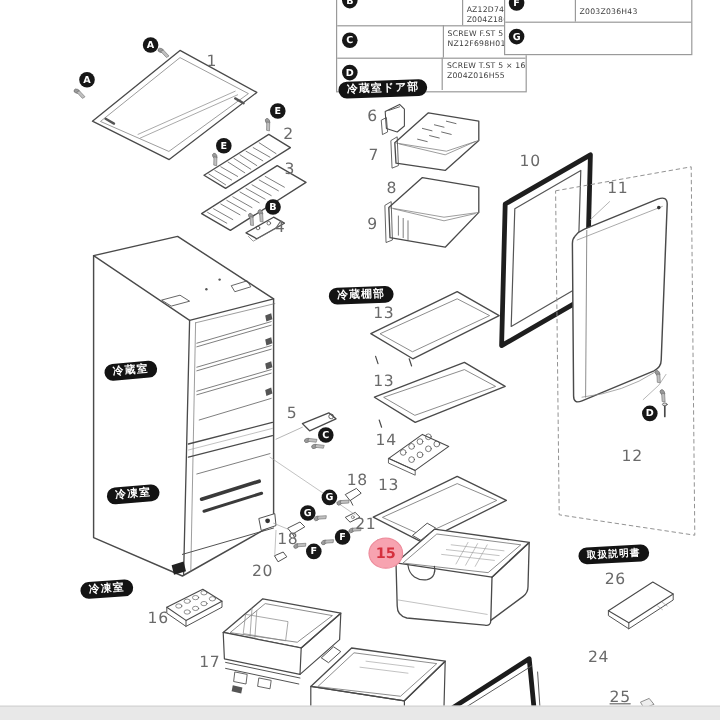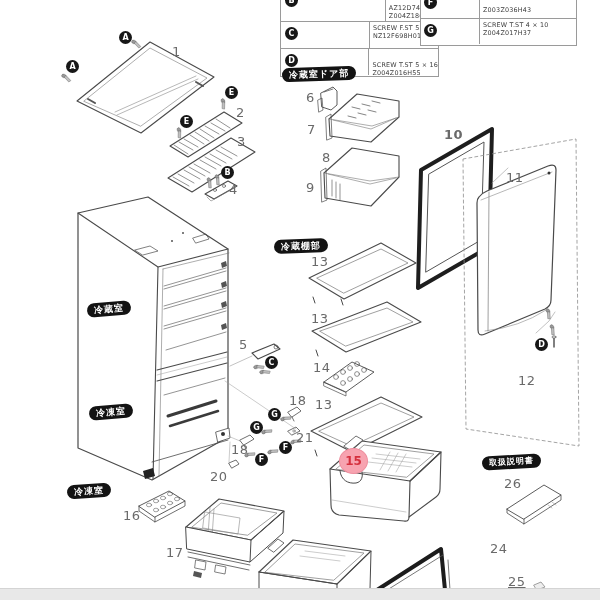--- a/index.html
+++ b/index.html
@@ -13,21 +13,21 @@
   .lcirc{position:absolute;width:13px;height:13px;border-radius:50%;background:#171717;
          color:#fff;font-size:8px;font-weight:bold;line-height:13px;text-align:center;}
   .ptable{position:absolute;border:1px solid #9a9a9a;background:#fff;}
   .prow{position:absolute;left:0;right:0;}
   .prow.b{border-bottom:1px solid #9a9a9a;}
   .celltext{position:absolute;top:0;bottom:0;right:0;border-left:1px solid #9a9a9a;
             padding-left:3px;font-size:6.4px;line-height:8px;color:#3c3c3c;letter-spacing:0.2px;}
   .rowcirc{position:absolute;}
   .hl{position:absolute;width:27px;height:24px;border-radius:50%;
       display:flex;align-items:center;justify-content:center;
-      font-size:12px;font-weight:bold;margin-left:32px;}
+      font-size:12px;font-weight:bold;}
   .footerbar{position:absolute;left:0;top:588px;width:600px;height:12px;
              background:#e8e8e8;border-top:1px solid #d4d4d4;}
 </style>
 </head>
 <body>
 
 <div id="stage">
 
   <svg width="600" height="600" viewBox="0 0 600 600">
     <defs>
@@ -281,40 +281,36 @@
     </div>
     <div class="prow b" style="top:29px;height:27px;">
       <div class="lcirc rowcirc" style="left:4px;top:6px;"><span>C</span></div>
       <div class="celltext" style="padding-top:3px;">
         <div>SCREW F.ST 5 × 17</div>
         <div>NZ12F698H01</div>
       </div>
     </div>
     <div class="prow" style="top:56px;height:27px;">
       <div class="lcirc rowcirc" style="left:4px;top:6px;"><span>D</span></div>
-      <div class="celltext" style="padding-top:13px;">
+      <div class="celltext" style="padding-top:3px;">
         <div>SCREW T.ST 5 × 16</div>
         <div>Z004Z016H55</div>
       </div>
     </div>
   </div>
 
   <div class="ptable" style="left:420px;top:-10px;width:155px;height:54px;">
     <div class="prow b" style="top:0;height:27px;">
       <div class="lcirc rowcirc" style="left:3px;top:4.5px;"><span>F</span></div>
       <div class="celltext" style="left:58px;padding-top:15px;">
         <div>Z003Z036H43</div>
       </div>
     </div>
     <div class="prow" style="top:27px;height:26px;">
       <div class="lcirc rowcirc" style="left:3px;top:6px;"><span>G</span></div>
-      <div class="celltext" style="left:58px;padding-top:3px;">
-        <div>SCREW T.ST 4 × 10</div>
-        <div>Z004Z017H37</div>
-      </div>
     </div>
   </div>
 
   <div class="pill" style="left:282px;top:67px;transform:rotate(-2deg);">冷蔵室ドア部</div>
   <div class="pill" style="left:274px;top:239px;transform:rotate(-2deg);">冷蔵棚部</div>
   <div class="pill" style="left:87px;top:302px;transform:rotate(-5deg);">冷蔵室</div>
   <div class="pill" style="left:89px;top:405px;transform:rotate(-5deg);">冷凍室</div>
   <div class="pill" style="left:67px;top:484px;transform:rotate(-4deg);">冷凍室</div>
   <div class="pill" style="left:482px;top:455px;font-size:8px;transform:rotate(-3deg);">取扱説明書</div>
 
@@ -332,22 +328,22 @@
 
   <div class="num" style="left:172px;top:44px;">1</div>
   <div class="num" style="left:236px;top:105px;">2</div>
   <div class="num" style="left:237px;top:134px;">3</div>
   <div class="num" style="left:229px;top:182px;">4</div>
   <div class="num" style="left:239px;top:337px;">5</div>
   <div class="num" style="left:306px;top:90px;">6</div>
   <div class="num" style="left:307px;top:122px;">7</div>
   <div class="num" style="left:322px;top:150px;">8</div>
   <div class="num" style="left:306px;top:180px;">9</div>
-  <div class="num" style="left:444px;top:127px;font-weight:bold;">10</div>
-  <div class="num" style="left:506px;top:150px;margin-top:20px;">11</div>
+  <div class="num" style="left:433px;top:127px;">10</div>
+  <div class="num" style="left:506px;top:150px;">11</div>
   <div class="num" style="left:518px;top:325px;margin-top:48px;">12</div>
   <div class="num" style="left:311px;top:254px;">13</div>
   <div class="num" style="left:311px;top:311px;">13</div>
   <div class="num" style="left:315px;top:397px;">13</div>
   <div class="num" style="left:313px;top:360px;">14</div>
   <div class="num" style="left:123px;top:508px;">16</div>
   <div class="num" style="left:166px;top:545px;">17</div>
   <div class="num" style="left:289px;top:393px;">18</div>
   <div class="num" style="left:231px;top:442px;">18</div>
   <div class="num" style="left:210px;top:469px;">20</div>

